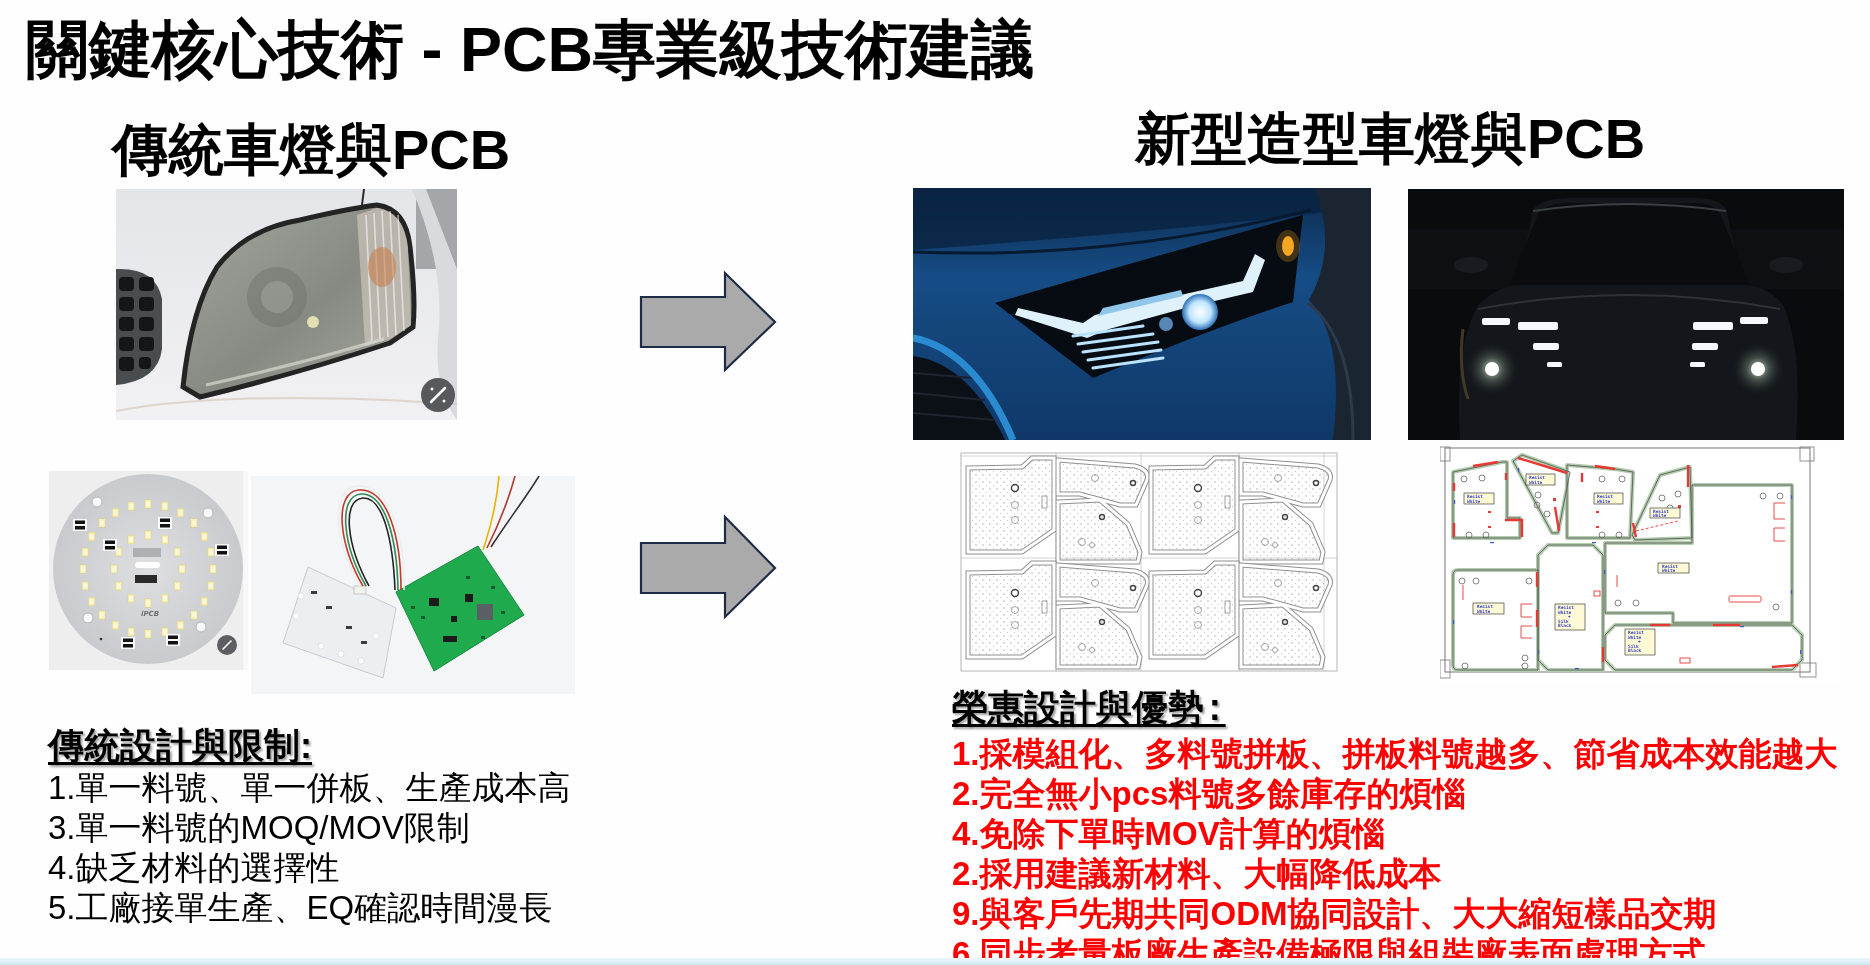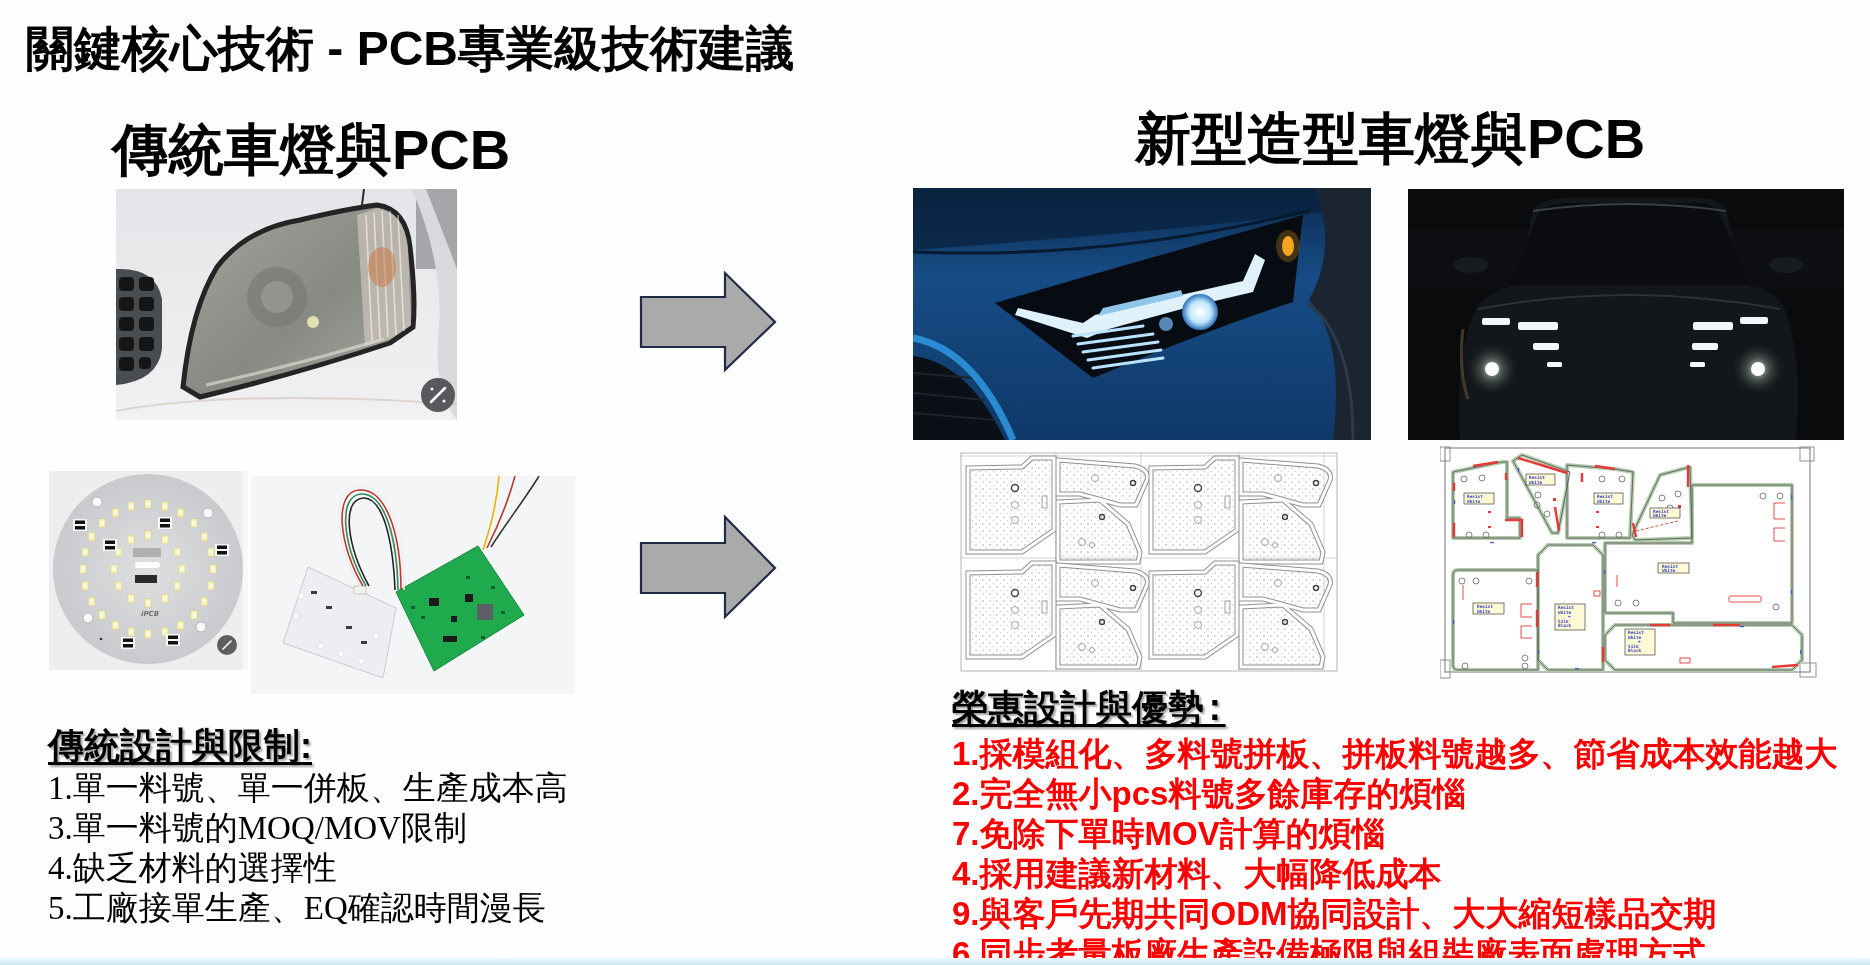--- a/index.html
+++ b/index.html
@@ -4,35 +4,35 @@
 <style>
   html, body { margin:0; padding:0; }
   body {
     width:1870px; height:965px; position:relative; overflow:hidden;
     background:#fefefe;
     font-family:"Liberation Sans","DejaVu Sans",sans-serif;
     color:#000;
   }
   .abs { position:absolute; }
   .title {
-    left:26px; top:6px; font-size:48px; font-weight:900; line-height:86px;
+    left:26px; top:6px; font-size:63px; font-weight:900; line-height:86px;
     white-space:nowrap; letter-spacing:0;
   }
   .sub { font-size:56px; font-weight:700; line-height:52px; white-space:nowrap; }
   .img { position:absolute; overflow:hidden; }
   .img svg { display:block; width:100%; height:100%; }
   .arrow svg { display:block; }
   .block { position:absolute; }
   .block-heading {
     font-size:36px; font-weight:700; line-height:40px; white-space:nowrap;
     text-decoration:underline; text-decoration-thickness:3px; text-underline-offset:4px;
     text-shadow:2px 2px 2px rgba(0,0,0,.35);
   }
   .line { font-size:33px; line-height:40px; white-space:nowrap; }
-  .limit .line { font-weight:400; color:#000;font-family:Liberation Serif, serif; }
+  .limit .line { font-weight:400; color:#000; }
   .adv .line { font-weight:700; color:#ff0000; }
   .limit .block-heading { margin-bottom:2px; }
   .adv .block-heading { margin-bottom:3px;font-family:Liberation Mono, monospace; }
   .bottom-edge {
     left:0; top:958px; width:1870px; height:7px;
     background:linear-gradient(#eef8fb,#cde8f0);
   }
   .lbl { font-family:"DejaVu Sans Mono",monospace; font-size:4.4px; fill:#3443c8; font-weight:700; }
 </style>
 </head>
@@ -522,19 +522,19 @@
   <div class="line">1.單一料號、單一併板、生產成本高</div>
   <div class="line">3.單一料號的MOQ/MOV限制</div>
   <div class="line">4.缺乏材料的選擇性</div>
   <div class="line">5.工廠接單生產、EQ確認時間漫長</div>
 </div>
 
 <div class="block adv" style="left:952px; top:691px;">
   <div class="block-heading">榮惠設計與優勢:</div>
   <div class="line">1.採模組化、多料號拼板、拼板料號越多、節省成本效能越大</div>
   <div class="line">2.完全無小pcs料號多餘庫存的煩惱</div>
-  <div class="line">7.免除下單時MOV計算的煩惱</div>
-  <div class="line">4.採用建議新材料、大幅降低成本</div>
+  <div class="line">4.免除下單時MOV計算的煩惱</div>
+  <div class="line">2.採用建議新材料、大幅降低成本</div>
   <div class="line">9.與客戶先期共同ODM協同設計、大大縮短樣品交期</div>
   <div class="line">6.同步考量板廠生產設備極限與組裝廠表面處理方式</div>
 </div>
 
 <div class="abs bottom-edge"></div>
 
 </body></html>

